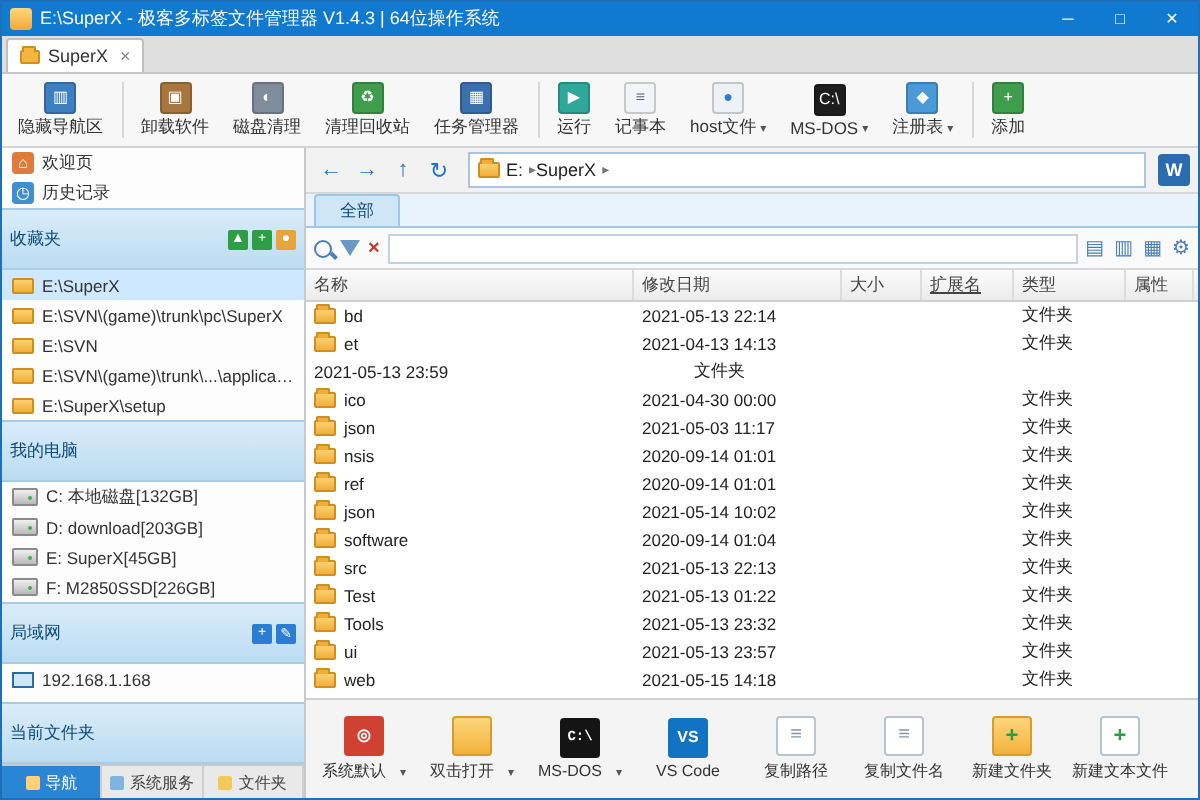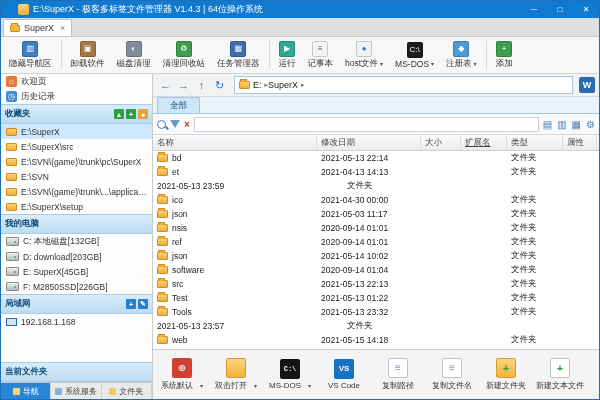--- a/index.html
+++ b/index.html
@@ -2,21 +2,21 @@
 <html><head>
 <meta charset="utf-8">
 <style>
   * { margin:0; padding:0; box-sizing:border-box; }
   body { font-family:"Liberation Sans", sans-serif; background:#888; }
   .window { position:relative; width:600px; height:400px; background:#f0f0f0;
             border:1px solid #1d6fb8; display:flex; flex-direction:column; overflow:hidden; }
 
   
   .titlebar { height:17px; background:#1079d0; color:#fff; display:flex; align-items:center;
-              padding-left:17px; font-size:9px; flex:0 0 auto; }
+              padding-left:4px; font-size:9px; flex:0 0 auto; }
   .appicon { width:11px; height:11px; background:linear-gradient(#ffd77a,#f0a83c); border-radius:2px; margin-right:4px; }
   .title { flex:1; white-space:nowrap; overflow:hidden; }
   .wctrls { display:flex; height:100%; }
   .wc { width:26px; display:flex; align-items:center; justify-content:center; font-size:8px; cursor:default; }
 
   
   .tabbar { height:19px; background:#dfdfdf; display:flex; align-items:flex-end; padding-left:2px; flex:0 0 auto; border-bottom:1px solid #c7c7c7; }
   .tab { height:17px; background:#fff; border:1px solid #bfbfbf; border-bottom:none; display:flex; align-items:center;
          padding:0 6px; font-size:9px; color:#333; gap:4px; border-radius:2px 2px 0 0; }
   .tab-ficon { width:10px; height:7px; background:#f5b63e; border:1px solid #cf8f1e; border-radius:1px; position:relative; }
@@ -40,22 +40,22 @@
 
   
   .sidebar { width:152px; background:#fdfdfd; border-right:1px solid #c9c9c9; display:flex; flex-direction:column; flex:0 0 auto; }
   .side-scroll { flex:1; overflow:hidden; display:flex; flex-direction:column; }
   .srow { height:15px; display:flex; align-items:center; gap:4px; padding:0 3px 0 5px; font-size:8.5px; color:#333;
           white-space:nowrap; overflow:hidden; text-overflow:ellipsis; flex:0 0 auto; cursor:default; }
   .srow.selected { background:#cde8ff; }
   .srow > span { overflow:hidden; text-overflow:ellipsis; }
   .sicon { width:11px; height:11px; border-radius:2px; color:#fff; font-size:8px; display:flex; align-items:center;
            justify-content:center; flex:0 0 auto; }
-  .shead { height:20px; background:linear-gradient(#d9ecfa,#bcdcf2); border-top:1px solid #a9cce6; border-bottom:1px solid #a9cce6;
-           display:flex; align-items:center; padding:0 4px; font-size:8.5px; font-weight:bold; color:#0d4a7a; flex:0 0 auto; gap:2px; }
+  .shead { height:31px; background:linear-gradient(#d9ecfa,#bcdcf2); border-top:1px solid #a9cce6; border-bottom:1px solid #a9cce6;
+           display:flex; align-items:center; padding:0 4px; font-size:8.5px; font-weight:normal; color:#0d4a7a; flex:0 0 auto; gap:2px; }
   .shead .spacer { flex:1; }
   .hicon { width:10px; height:10px; border-radius:1px; font-size:7px; color:#fff; display:flex; align-items:center; justify-content:center; }
   .push { margin-top:auto; }
   .ficon { width:11px; height:8px; background:linear-gradient(#fbd173,#f2ae38); border:1px solid #cf8f1e; border-radius:1px;
            position:relative; flex:0 0 auto; display:inline-block; }
   .ficon::before { content:""; position:absolute; top:-3px; left:0; width:5px; height:2px; background:#f2ae38;
                    border:1px solid #cf8f1e; border-bottom:none; border-radius:1px 1px 0 0; }
   .dicon { width:13px; height:9px; background:linear-gradient(#f0f0f0,#b9b9b9); border:1px solid #8a8a8a; border-radius:1px;
            position:relative; flex:0 0 auto; }
   .dicon::after { content:""; position:absolute; right:2px; top:3px; width:2px; height:2px; background:#3fae4b; border-radius:50%; }
@@ -312,24 +312,20 @@
               <span class="hicon" style="background: rgb(232, 163, 61);">●</span>
             </span>
         </div>
         <div>
 
             <div class="srow selected">
               <span class="ficon"></span>
               <span>E:\SuperX</span>
             </div>
 
-            <div class="srow">
-              <span class="ficon"></span>
-              <span>E:\SuperX\src</span>
-            </div>
 
             <div class="srow">
               <span class="ficon"></span>
               <span>E:\SVN\(game)\trunk\pc\SuperX</span>
             </div>
 
             <div class="srow">
               <span class="ficon"></span>
               <span>E:\SVN</span>
             </div>
@@ -609,20 +605,24 @@
               <span>Tools</span>
             </span>
             <span class="fcell s-date">2021-05-13 23:32</span>
             <span class="fcell s-size"></span>
             <span class="fcell s-ext"></span>
             <span class="fcell s-type">文件夹</span>
             <span class="fcell s-attr"></span>
           </div>
 
           <div class="frow">
+            <span class="fcell s-name">
+              <span class="ficon"></span>
+              <span>ui</span>
+            </span>
             <span class="fcell s-date">2021-05-13 23:57</span>
             <span class="fcell s-size"></span>
             <span class="fcell s-ext"></span>
             <span class="fcell s-type">文件夹</span>
             <span class="fcell s-attr"></span>
           </div>
 
           <div class="frow">
             <span class="fcell s-name">
               <span class="ficon"></span>

